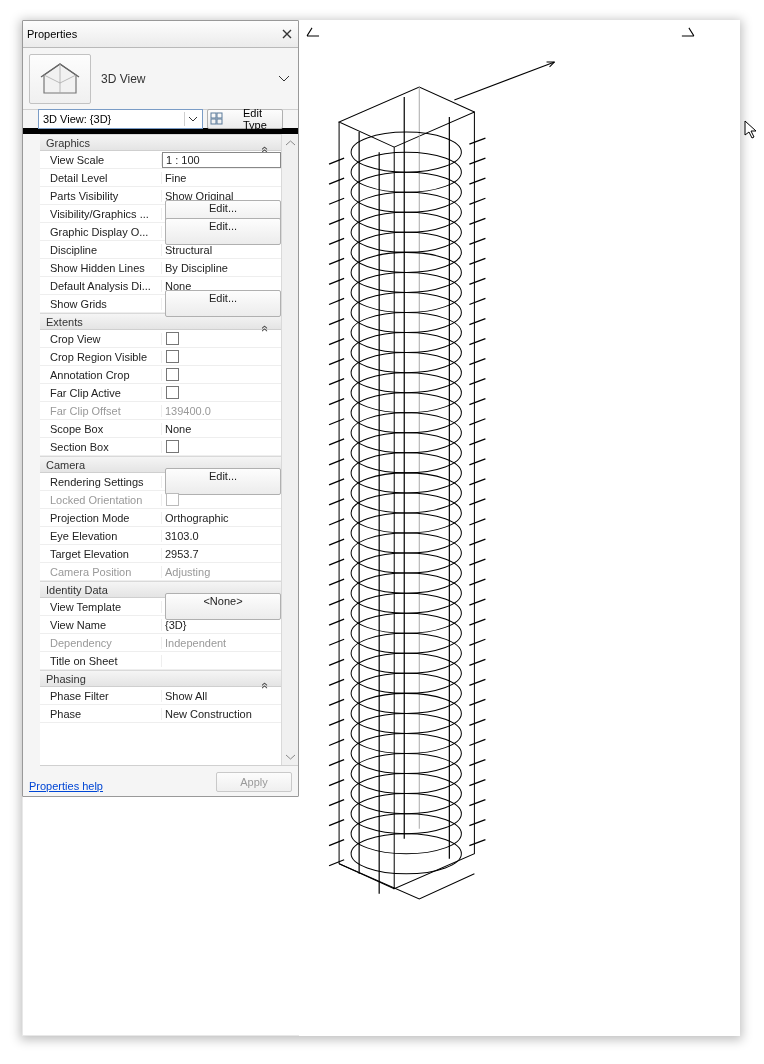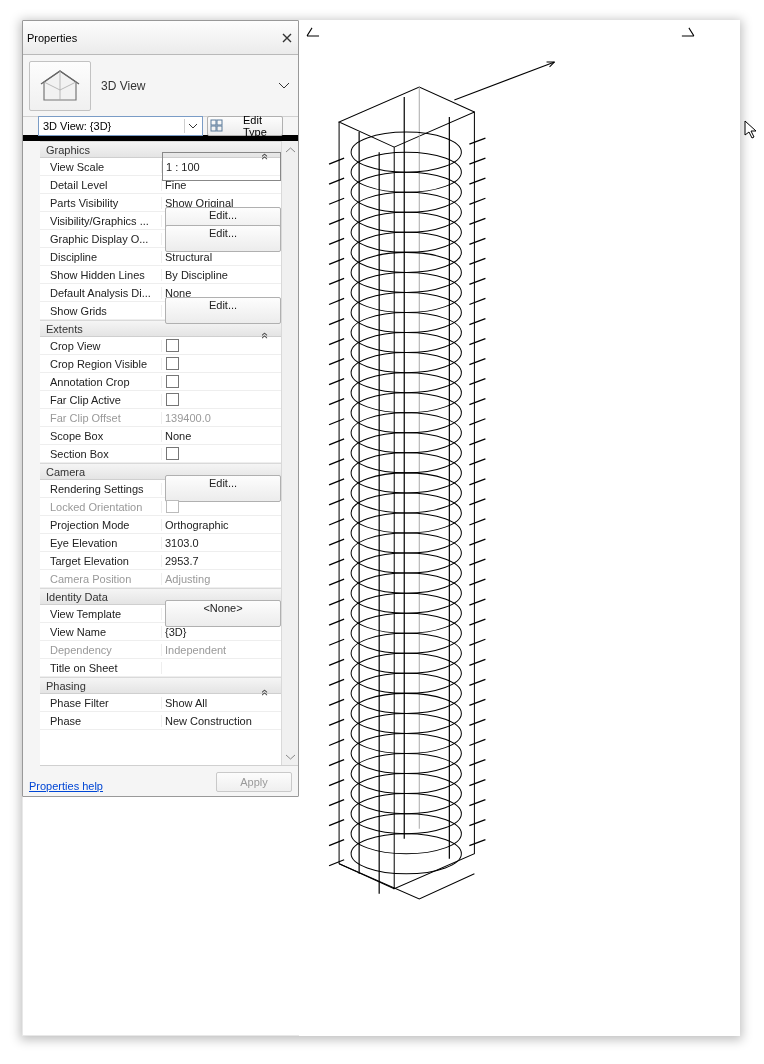--- a/index.html
+++ b/index.html
@@ -18,21 +18,21 @@
     position: absolute;
     left: 0; top: 0;
     width: 277px; height: 777px;
     background: #f5f5f5;
     border: 1px solid #999;
     border-radius: 1px;
     display: flex;
     flex-direction: column;
   }
   .panel-title {
-    height: 34px;
+    height: 27px;
     background: linear-gradient(#fdfdfd,#ebebeb);
     border-bottom: 1px solid #b9b9b9;
     display: flex; align-items: center;
     padding: 0 4px;
     font-size: 11px;
   }
   .panel-title .pt-text { flex: 1; }
   .panel-title .pt-close { width: 14px; display:flex; align-items:center; justify-content:center; cursor:pointer; }
   .panel-title .pt-close svg { display:block; }
 
@@ -119,21 +119,21 @@
   }
   .prop-row .pl.disabled{ color:#999; }
   .prop-row .pv{
     flex:1; padding-left:3px;
     color:#222;
     display:flex;align-items:center;
     position:relative;
   }
   .prop-row .pv.disabled{ color:#999; }
   .pv .val-text{flex:1; white-space:nowrap; overflow:hidden; text-overflow:ellipsis;}
-  .pv.boxed{ border:1px solid #888; height:29px; margin:0;}
+  .pv.boxed{ border:1px solid #888; height:16px; margin:0;}
   .pv .checkbox{
     width:13px;height:13px;border:1px solid #767676;background:#fff;margin-left:1px;
   }
   .pv .edit-btn{
     flex:1;height:27px;
     background:linear-gradient(#fdfdfd,#ececec);
     border:1px solid #b0b0b0; border-radius:2px;
     font-size:11px; text-align:center; line-height:14px;
     cursor:pointer;
   }

